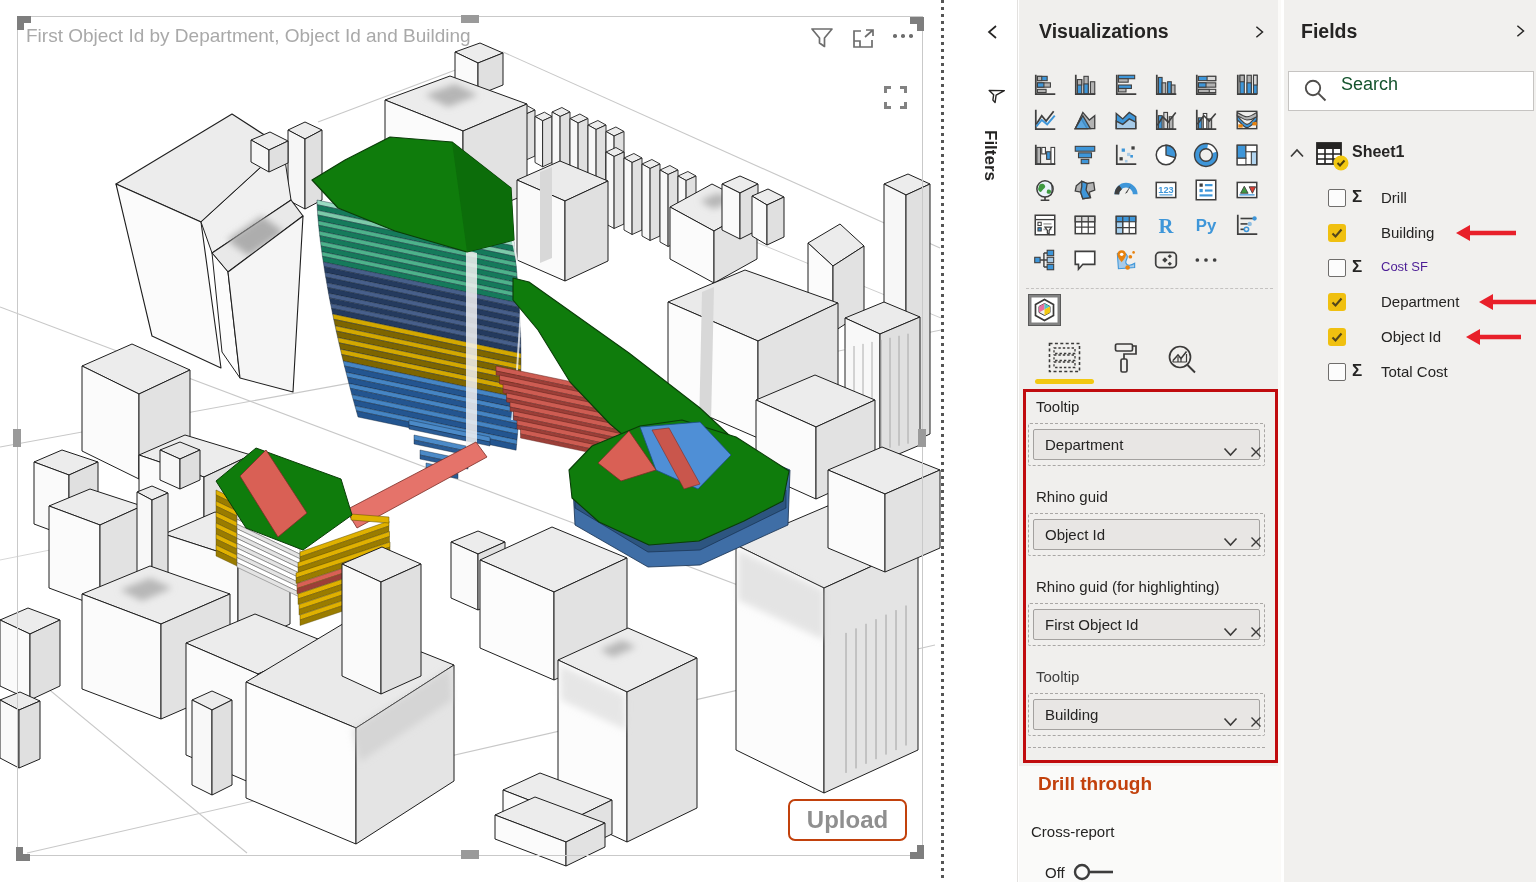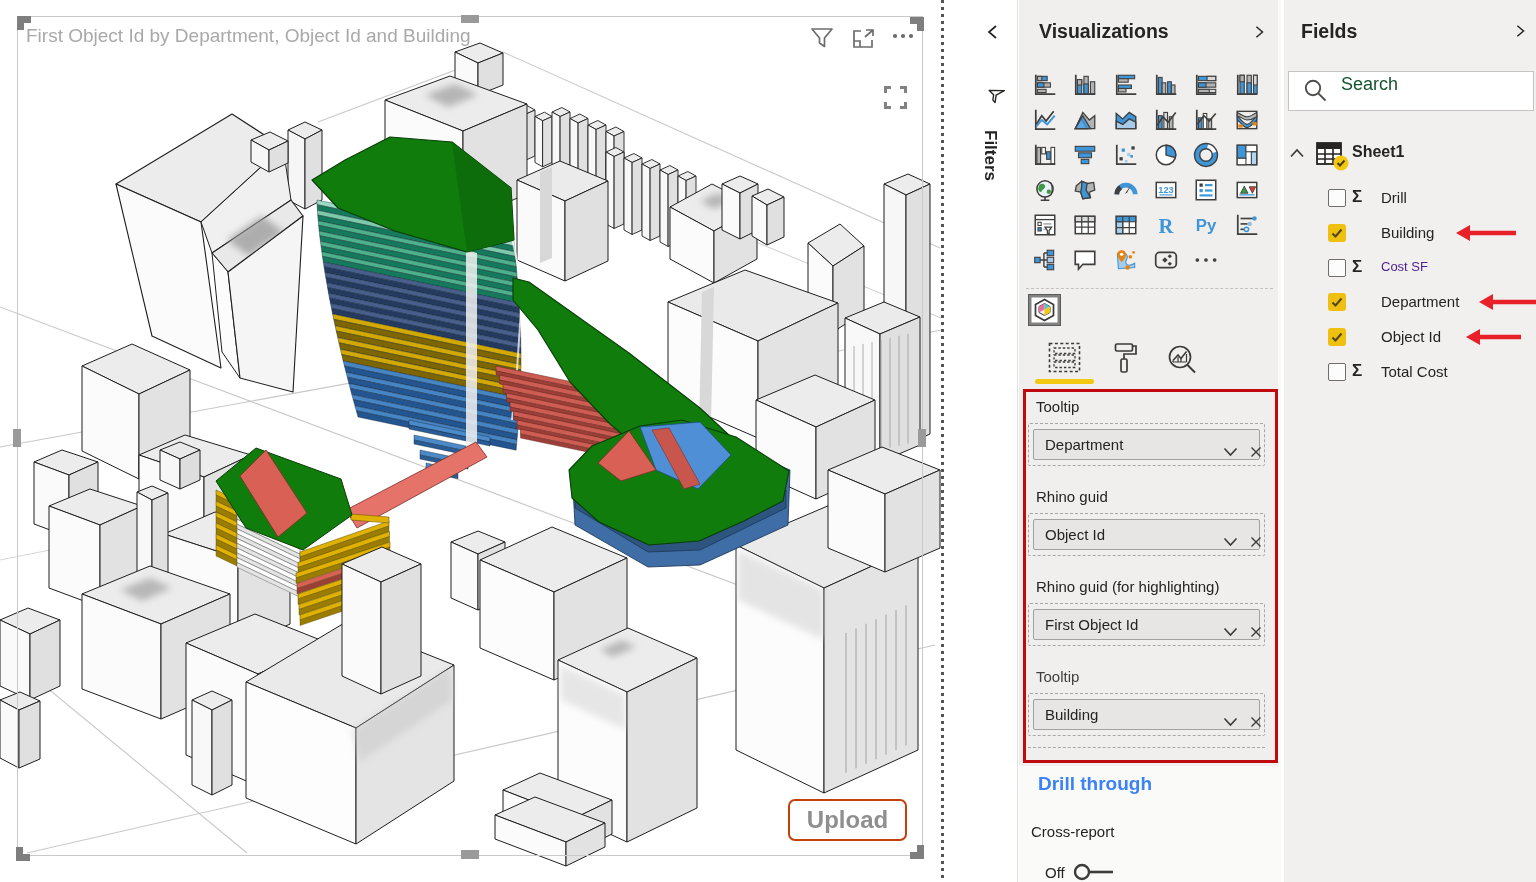--- a/index.html
+++ b/index.html
@@ -670,21 +670,21 @@
 <div style="position:absolute;left:1028px;top:693px;width:237px;height:43px;border:1px dashed #a9a7a5;border-radius:2px"></div>
 <div style="position:absolute;left:1033px;top:699px;width:227px;height:31px;background:#e8e6e4;border:1px solid #a3a19f;border-radius:2px;display:flex;align-items:center;padding-left:11px;box-sizing:border-box;font-size:15px;color:#252423">Building
 <svg width="15" height="10" viewBox="0 0 15 10" style="position:absolute;left:189px;top:17px">
       <path d="M1.5 1.5 L7.5 8 L13.5 1.5" stroke="#3b3a39" stroke-width="1.6" fill="none"></path>
     </svg>
 <svg width="12" height="12" viewBox="0 0 12 12" style="position:absolute;left:216px;top:16px">
       <path d="M1.5 1.5 L10.5 10.5 M10.5 1.5 L1.5 10.5" stroke="#3b3a39" stroke-width="1.4"></path>
     </svg>
 </div>
 <div class="abs" style="left:1028px;top:738px;width:237px;height:10px;border-bottom:1px dashed #a9a7a5;background:#f0efed"></div>
-<div class="abs" style="left:1038px;top:773px;font-size:19px;font-weight:600;color:#3b82f6">Drill through</div>
+<div class="abs" style="left:1038px;top:773px;font-size:19px;font-weight:600;color:#c2410c">Drill through</div>
 <div class="abs" style="left:1031px;top:823px;font-size:15px;color:#252423">Cross-report</div>
 <div class="abs" style="left:1045px;top:864px;font-size:15px;color:#252423">Off</div>
 <svg class="abs" style="left:1072px;top:862px" width="46" height="20" viewBox="0 0 46 20">
 <circle cx="10" cy="10" r="7" fill="none" stroke="#3c3c3c" stroke-width="2.4"></circle>
 <path d="M17.5 10 H41" stroke="#3c3c3c" stroke-width="2.6"></path>
 </svg>
 
 <div class="abs" style="left:1284px;top:0;width:252px;height:882px;background:#f1f0ee"></div>
 <div class="abs" style="left:1301px;top:20px;font-size:19.5px;font-weight:600;color:#252423">Fields</div>
 <svg class="abs" style="left:1513px;top:24px" width="14" height="14" viewBox="0 0 16 16">

